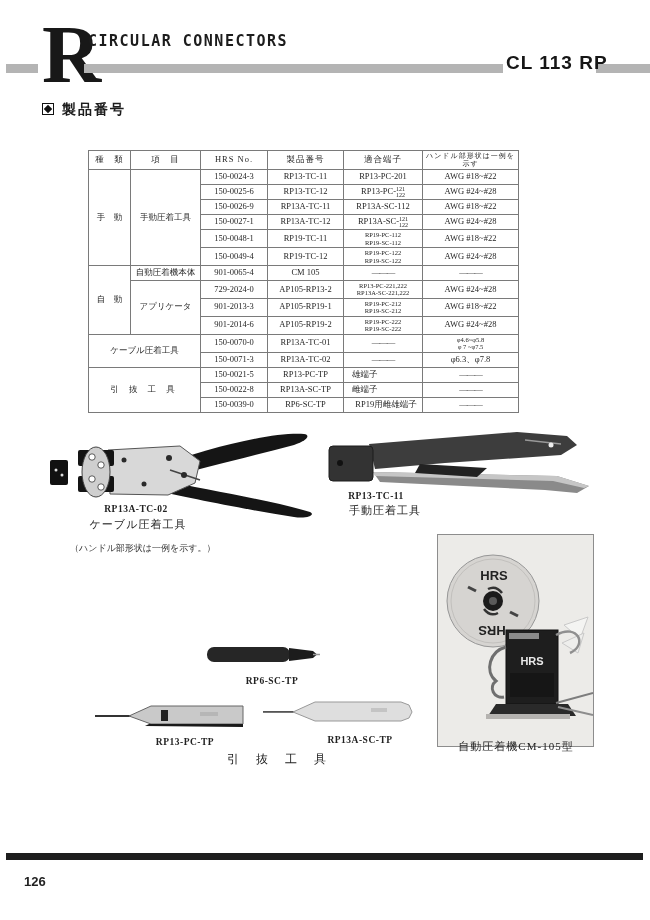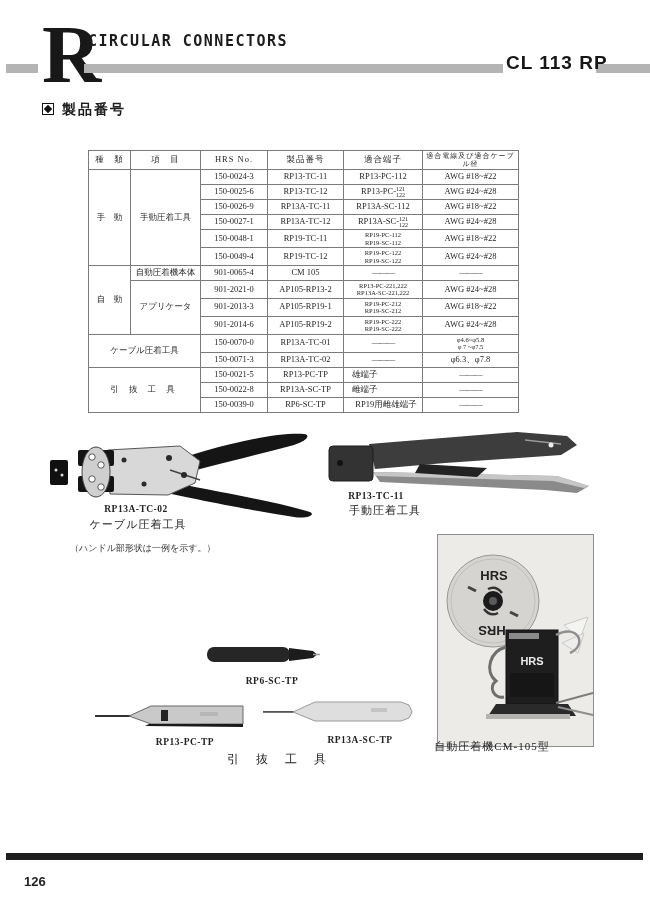--- a/index.html
+++ b/index.html
@@ -77,30 +77,30 @@
       <col style="width:79px">
       <col style="width:96px">
     </colgroup>
   <thead>
     <tr>
       <th>種　類</th>
       <th>項　目</th>
       <th>HRS No.</th>
       <th>製品番号</th>
       <th>適合端子</th>
-      <th style="font-size:7px">適合電線及び適合ケーブル径</th>
+      <th style="font-size:7px">ハンドル部形状は一例を示す</th>
     </tr>
   </thead>
   <tbody>
     <tr>
       <td rowspan="6">手　動</td>
       <td rowspan="6">手動圧着工具</td>
       <td>150-0024-3</td>
       <td>RP13-TC-11</td>
-      <td>RP13-PC-112</td>
+      <td>RP13-PC-201</td>
       <td>AWG #18~#22</td>
     </tr>
     <tr>
       <td>150-0025-6</td>
       <td>RP13-TC-12</td>
       <td><span>RP13-PC-</span><span class="stack"><span>121</span><span>122</span></span></td>
       <td>AWG #24~#28</td>
     </tr>
     <tr>
       <td>150-0026-9</td>
@@ -135,21 +135,21 @@
     <tr>
       <td rowspan="4">自　動</td>
       <td>自動圧着機本体</td>
       <td>901-0065-4</td>
       <td>CM 105</td>
       <td class="dash">———</td>
       <td class="dash">———</td>
     </tr>
     <tr>
       <td rowspan="3">アプリケータ</td>
-      <td>901-2021-0</td>
+      <td>729-2024-0</td>
       <td>AP105-RP13-2</td>
       <td class="two-line">
           <div>RP13-PC-221,222</div>
           <div>RP13A-SC-221,222</div>
         </td>
       <td>AWG #24~#28</td>
     </tr>
     <tr>
       <td>901-2013-3</td>
       <td>AP105-RP19-1</td>
@@ -266,21 +266,21 @@
     <text x="94" y="130" font-family="Liberation Sans, sans-serif" font-size="11" font-weight="bold" fill="#e9e9e9" text-anchor="middle">HRS</text>
     <rect x="72" y="138" width="44" height="24" fill="#161616"></rect>
     <path d="M118,100 C140,88 150,110 132,118" stroke="#8f8f8f" stroke-width="2.5" fill="none"></path>
     <path d="M68,112 C52,116 46,136 58,146 C50,152 56,164 66,162" stroke="#6f6f6f" stroke-width="3" fill="none"></path>
     <polygon points="58,169 130,169 138,181 50,181" fill="#2a2a2a"></polygon>
     <rect x="48" y="179" width="84" height="5" fill="#b5b3b0"></rect>
     <line x1="118" y1="168" x2="155" y2="158" stroke="#7d7d7d" stroke-width="2"></line>
     <line x1="120" y1="172" x2="155" y2="180" stroke="#8d8d8d" stroke-width="2"></line>
   </svg>
 </div>
-<div class="abs cap-jp" style="left:412px; top:739px; width:160px;">自動圧着機CM-105型</div>
+<div class="abs cap-jp" style="left:436px; top:739px; width:160px;">自動圧着機CM-105型</div>
 
 <div class="abs" style="left:205px; top:644px; width:116px; height:22px;">
   <svg width="116" height="22" viewBox="0 0 116 22">
     <rect x="2" y="3" width="83" height="15" rx="7" fill="#262626"></rect>
     <polygon points="84,4 108,7 112,10.5 108,14 84,17" fill="#1c1c1c"></polygon>
     <line x1="108" y1="10.5" x2="115" y2="10.5" stroke="#999" stroke-width="1.5"></line>
   </svg>
 </div>
 <div class="abs cap-part" style="left:222px; top:676px; width:100px;">RP6-SC-TP</div>
 

